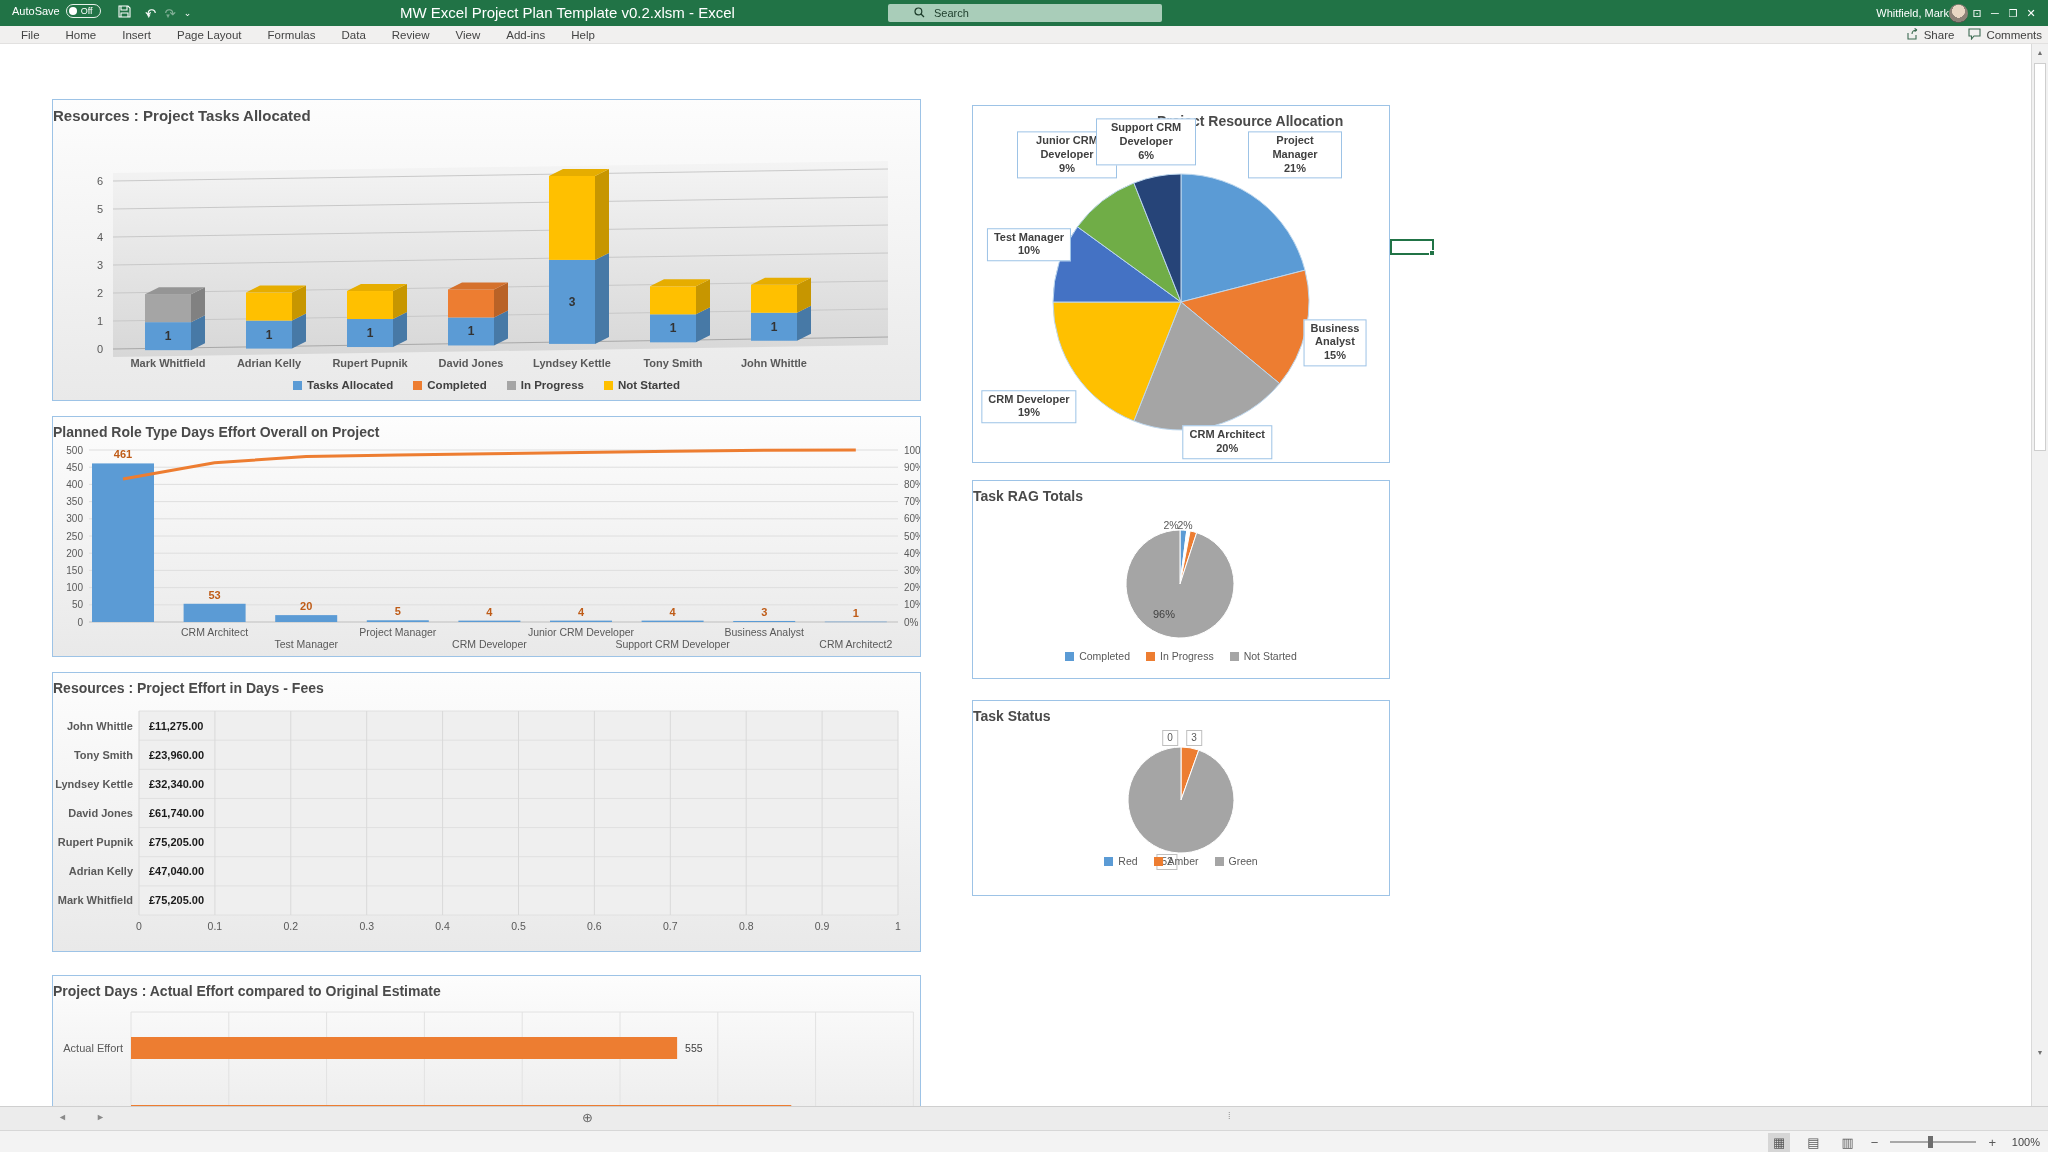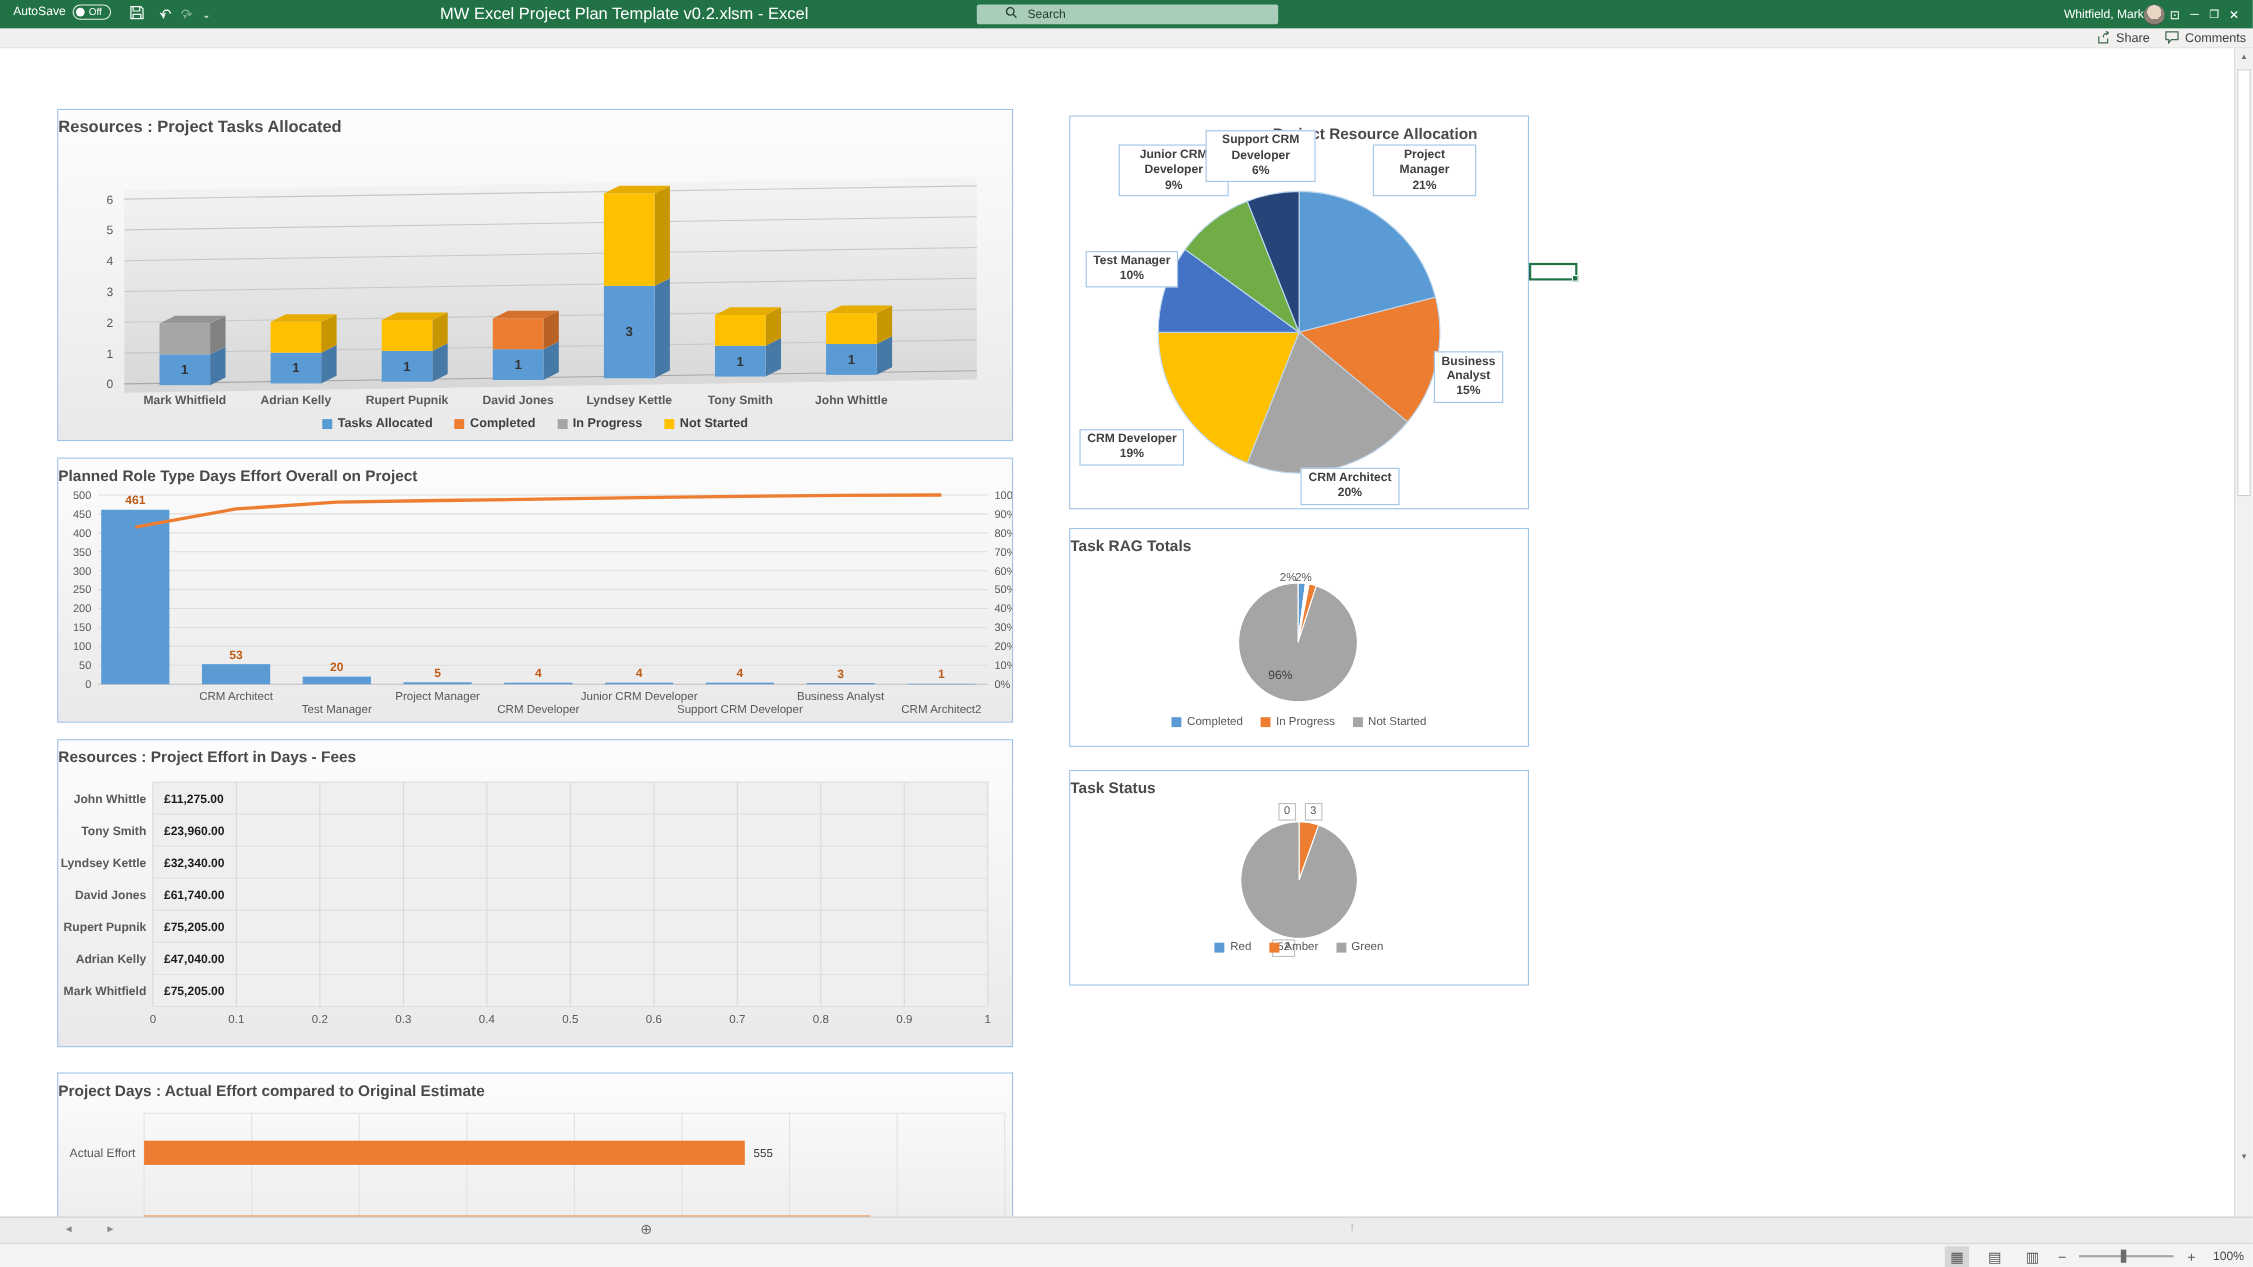--- a/index.html
+++ b/index.html
@@ -107,20 +107,32 @@
     <span>Whitfield, Mark</span>
     <span class="avatar"></span>
     <span class="wbtn">⊡</span>
     <span class="wbtn">─</span>
     <span class="wbtn" style="font-size:10px;">❐</span>
     <span class="wbtn">✕</span>
   </div>
 </div>
 
 <div class="ribbonrow">
+  <div id="ribbon-tabs">
+      <div class="rtab">File</div>
+      <div class="rtab">Home</div>
+      <div class="rtab">Insert</div>
+      <div class="rtab">Page Layout</div>
+      <div class="rtab">Formulas</div>
+      <div class="rtab">Data</div>
+      <div class="rtab">Review</div>
+      <div class="rtab">View</div>
+      <div class="rtab">Add-ins</div>
+      <div class="rtab">Help</div>
+    </div>
   <div class="ribbon-right">
     <span class="rbtn">
       <span><svg width="12" height="12" viewBox="0 0 12 12">
             <path d="M1,5 v6 h8 v-4" fill="none" stroke="#3d6b52" stroke-width="1.1"></path>
             <path d="M5,6 C5,3 7,2 10,2 M10,2 l-2.4,-1.6 M10,2 l-2.4,1.6" fill="none" stroke="#3d6b52" stroke-width="1.1"></path>
           </svg></span>
       <span>Share</span>
     </span>
     <span class="rbtn">
       <span><svg width="13" height="12" viewBox="0 0 13 12">

